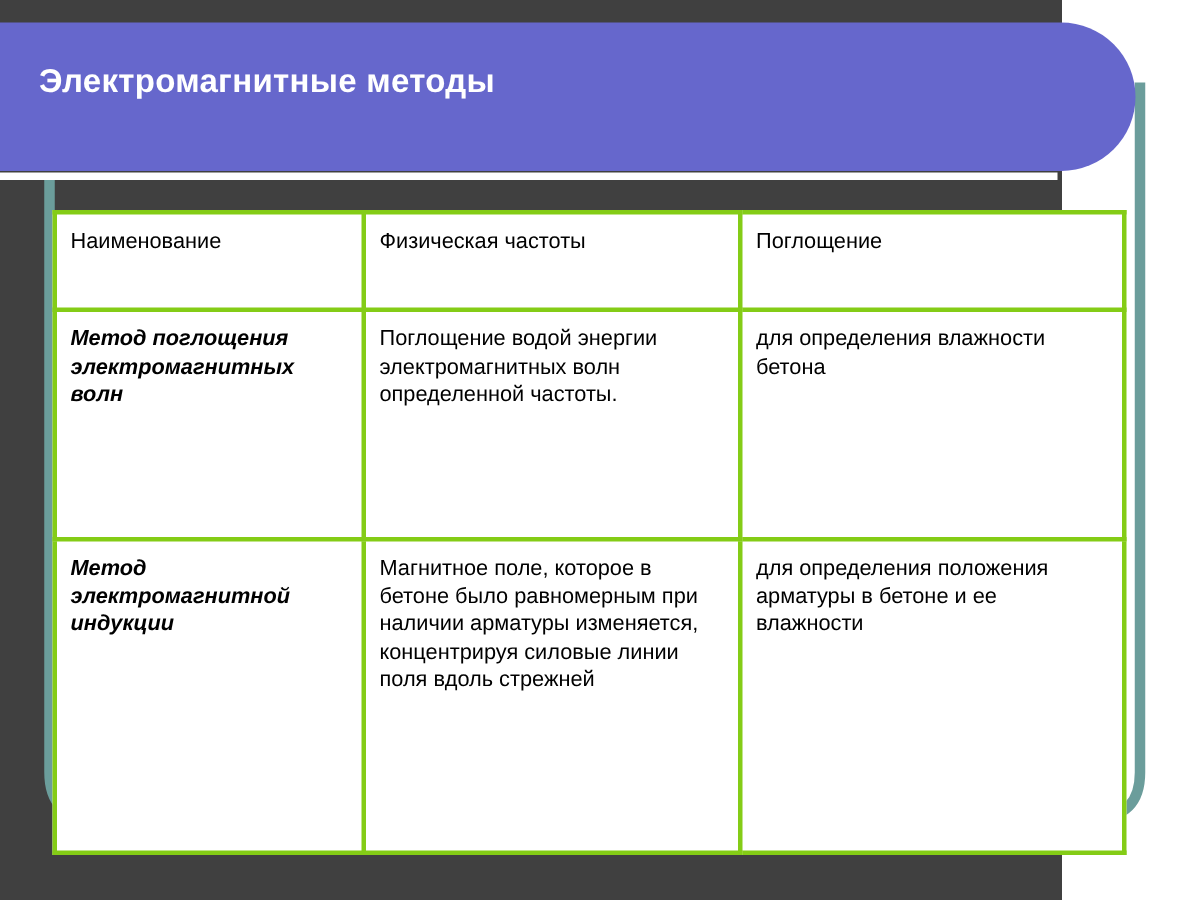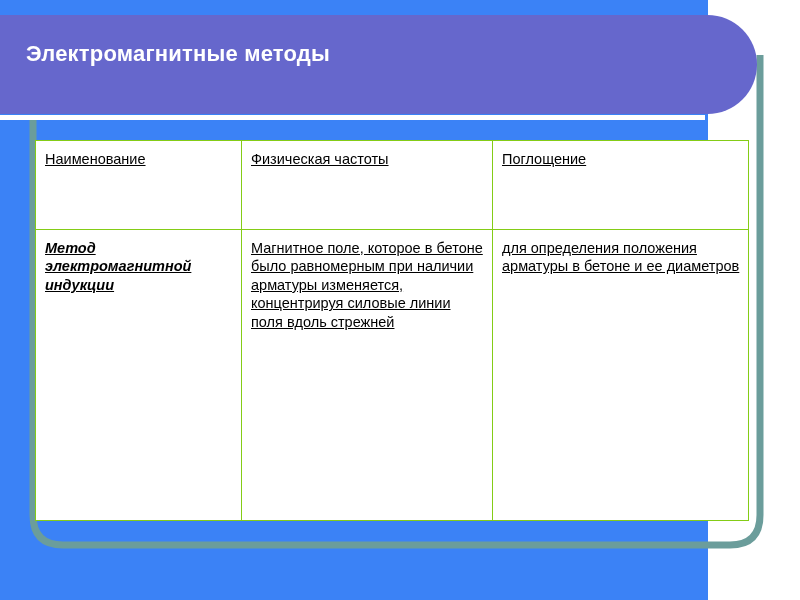--- a/index.html
+++ b/index.html
@@ -11,21 +11,21 @@
     height: 600px;
     background: #ffffff;
     font-family: "Liberation Sans", sans-serif;
     overflow: hidden;
   }
 
   #slide {
     position: relative;
     width: 708px;
     height: 600px;
-    background: #3b82f6;
+    background: #404040;
   }
 
   
   .frame-svg {
     position: absolute;
     left: 0;
     top: 0;
     width: 800px;
     height: 600px;
     pointer-events: none;
@@ -70,27 +70,26 @@
     height: 381px;
   }
   table.data {
     border-collapse: collapse;
     table-layout: fixed;
     width: 713px;
     height: 381px;
     background: #ffffff;
   }
   table.data td {
-    border: 1px solid #84cc16;
+    border: 3px solid #84cc16;
     vertical-align: top;
     padding: 9px 8px 4px 9px;
     font-size: 14.5px;
     line-height: 1.28;
     color: #000000;
-    text-decoration: underline;
   }
   col.c1 { width: 206px; }
   col.c2 { width: 251px; }
   col.c3 { width: 256px; }
 
   tr.head-row td { height: 49px; }
   tr.body-row-1 td { height: 137px; }
   tr.body-row-2 td { height: 193px; margin-left: 20px; }
 
   td.name-cell {
@@ -118,22 +117,27 @@
         <col class="c1">
           <col class="c2">
           <col class="c3">
       </colgroup>
       <tbody>
         <tr class="head-row">
           <td>Наименование</td>
           <td>Физическая частоты</td>
           <td>Поглощение</td>
         </tr>
+        <tr class="body-row-1">
+          <td class="name-cell">Метод поглощения электромагнитных волн</td>
+          <td>Поглощение водой энергии электромагнитных волн определенной частоты.</td>
+          <td>для определения влажности бетона</td>
+        </tr>
         <tr class="body-row-2">
           <td class="name-cell">Метод электромагнитной индукции</td>
           <td>Магнитное поле, которое в бетоне было равномерным при наличии арматуры изменяется, концентрируя силовые линии поля вдоль стрежней</td>
-          <td>для определения положения арматуры в бетоне и ее диаметров</td>
+          <td>для определения положения арматуры в бетоне и ее влажности</td>
         </tr>
       </tbody>
     </table>
   </div>
 
 </div>
 
 </body></html>

